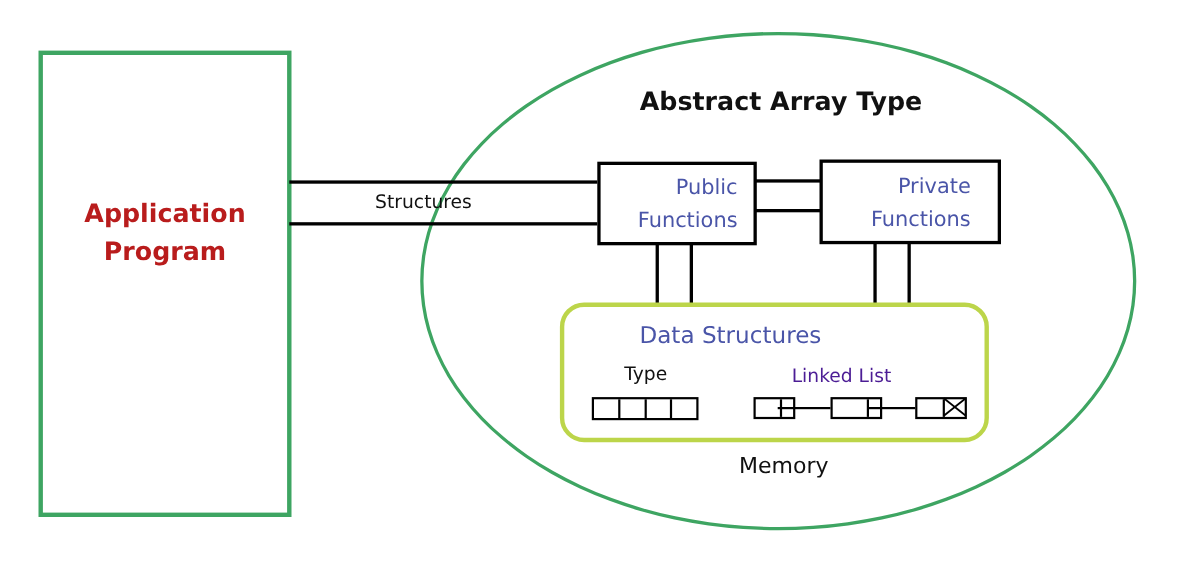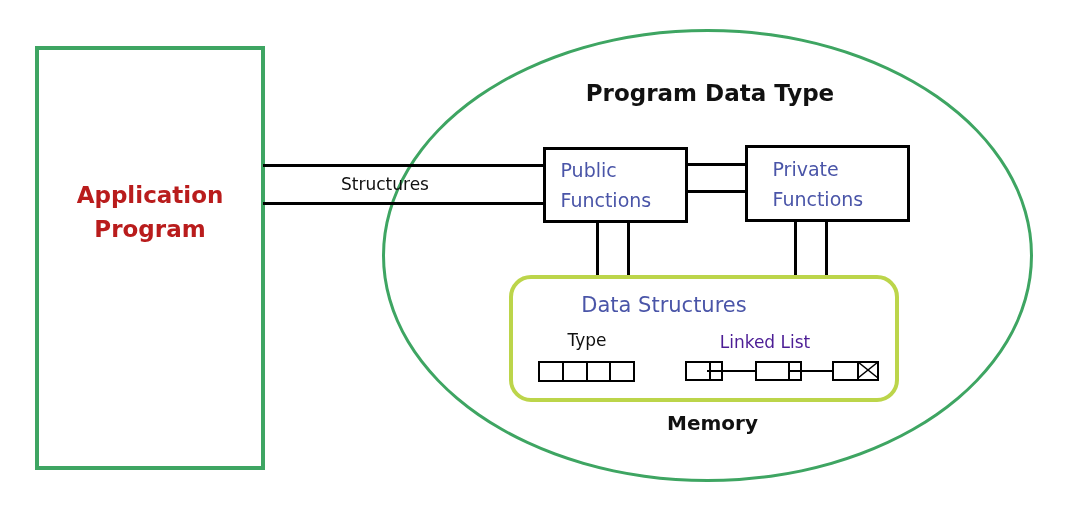--- a/index.html
+++ b/index.html
@@ -55,21 +55,21 @@
     left: 560px; top: 80px; width: 300px;
     text-align: center;
     font-size: 23px; font-weight: bold; color: #111111;
   }
 
   .func-box {
     border: 3px solid #000000;
     box-sizing: border-box;
     background: #ffffff;
     display: flex; align-items: center; justify-content: center;
-    text-align: left;
+    text-align: right;
     color: #4A55A8;
     font-size: 19px;
     line-height: 30px;
   }
   #public-box  { left: 543px; top: 147px; width: 145px; height: 76px; }
   #private-box { left: 745px; top: 145px; width: 165px; height: 77px; }
   .func-box .lbl { width: 110px; }
 
   #pubpriv-line-top    { left: 686px; top: 163px; width: 61px; }
   #pubpriv-line-bottom { left: 686px; top: 190px; width: 61px; }
@@ -96,21 +96,21 @@
   #array-label {
     left: 538px; top: 330px; width: 98px;
     text-align: center; font-size: 17px; color: #111111;
   }
   #linked-list-label {
     left: 700px; top: 332px; width: 130px;
     text-align: center; font-size: 17px; color: #4c1d95;
   }
   #memory-label {
     left: 640px; top: 411px; width: 145px;
-    text-align: center; font-size: 20px; color: #111111; font-weight: bold;
+    text-align: center; font-size: 20px; color: #111111;
   }
 
   
   #array-diagram {
     left: 538px; top: 361px;
     width: 97px; height: 21px;
     border: 2px solid #000000;
     box-sizing: border-box;
     display: flex;
   }
@@ -145,21 +145,21 @@
 
   <div class="abs" id="adt-ellipse"></div>
 
   <div class="abs" id="app-box"></div>
   <div class="abs" id="app-label">Application Program</div>
 
   <div class="abs hline" id="iface-line-top"></div>
   <div class="abs hline" id="iface-line-bottom"></div>
   <div class="abs" id="iface-label">Structures</div>
 
-  <div class="abs" id="adt-title">Program Data Type</div>
+  <div class="abs" id="adt-title">Abstract Array Type</div>
 
   <div class="abs func-box" id="public-box">
     <span class="lbl">Public Functions</span>
   </div>
   <div class="abs func-box" id="private-box">
     <span class="lbl">Private Functions</span>
   </div>
 
   <div class="abs hline" id="pubpriv-line-top"></div>
   <div class="abs hline" id="pubpriv-line-bottom"></div>

